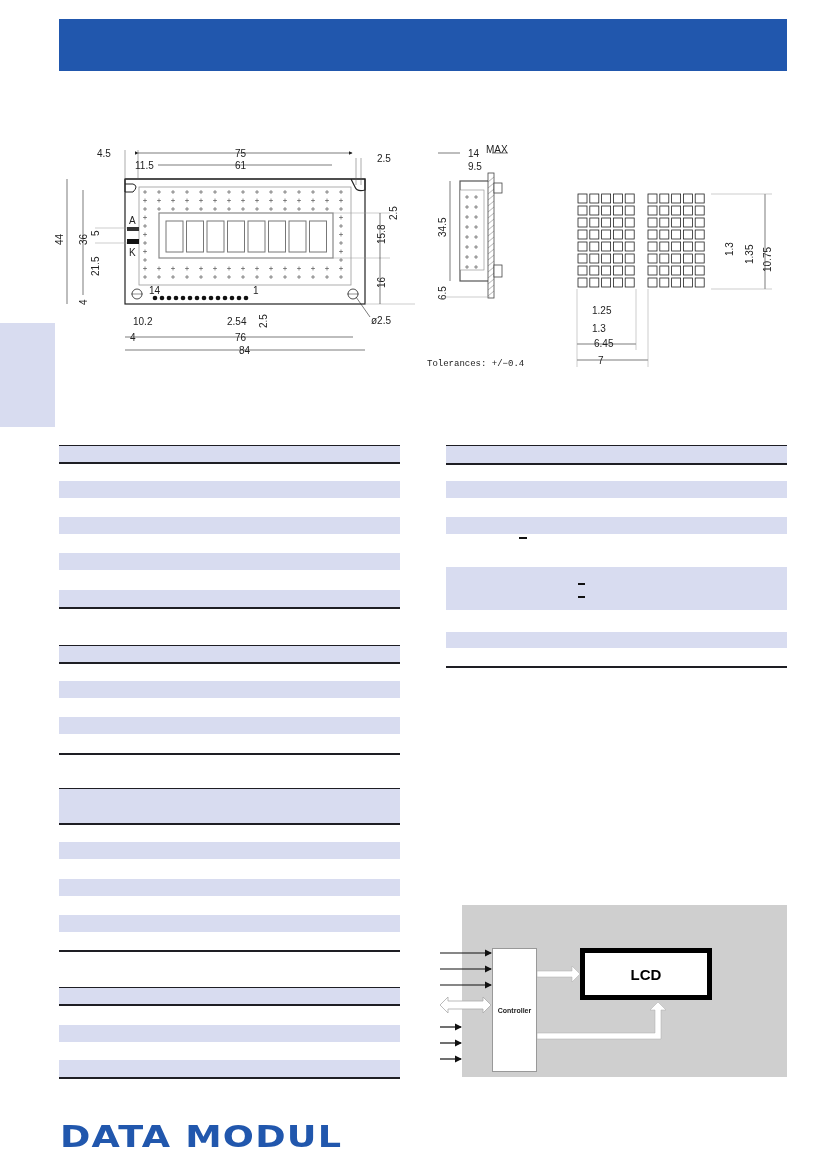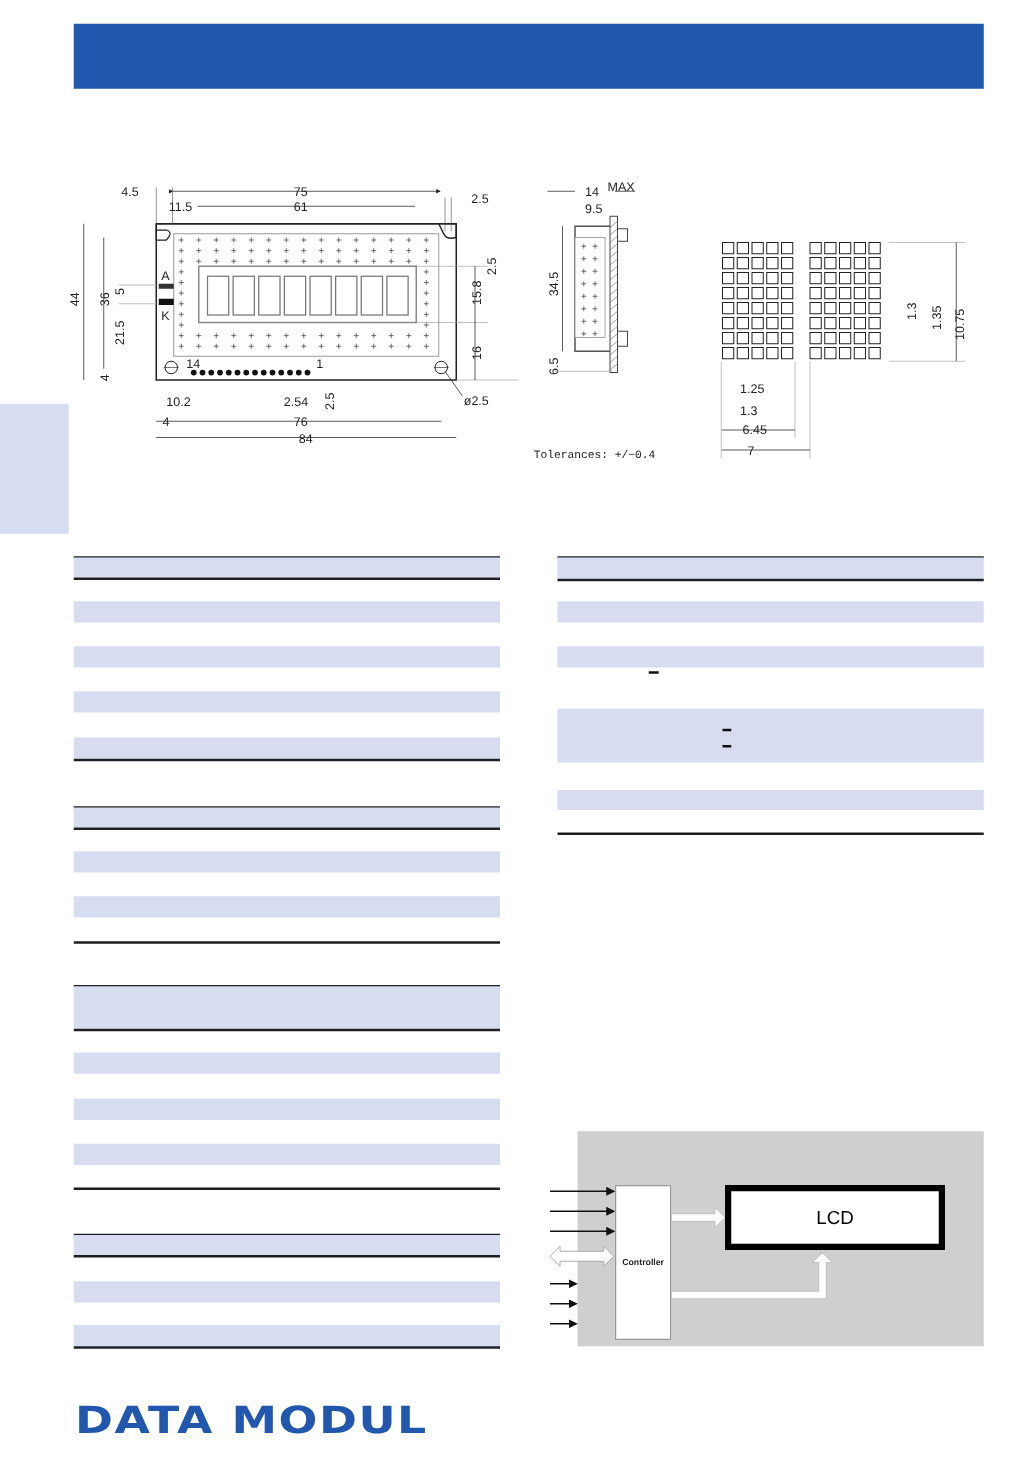--- a/index.html
+++ b/index.html
@@ -9,21 +9,21 @@
   .side-tab { left: 0; top: 323px; width: 55px; height: 104px; background: #d8dcf0; }
   .drawing svg { display: block; }
   .dim { font-family: "Liberation Sans", sans-serif; font-size: 10px; fill: #222; }
   .tol { font-family: "Liberation Mono", monospace; font-size: 9px; color: #222; left: 427px; top: 359px; white-space: nowrap; }
   .tbl { position: absolute; }
   .band { position: absolute; left: 0; right: 0; background: #d8dcf0; }
   .rule { position: absolute; left: 0; right: 0; height: 1.5px; background: #1e1e24; }
   .overline { position: absolute; height: 1.5px; background: #111; }
   .block { left: 462px; top: 905px; width: 325px; height: 172px; background: #cfcfcf; }
   .ctrl { position: absolute; left: 492px; top: 948px; width: 45px; height: 124px; background: #fff; border: 0.5px solid #999; box-sizing: border-box; display: flex; align-items: center; justify-content: center; font-size: 7px; font-weight: bold; color: #222; }
-  .lcd { position: absolute; left: 580px; top: 948px; width: 176px; height: 52px; background: #fff; border: 5px solid #000; box-sizing: border-box; display: flex; align-items: center; justify-content: center; font-size: 15px; font-weight: normal; color: #000; }
+  .lcd { position: absolute; left: 580px; top: 948px; width: 132px; height: 52px; background: #fff; border: 5px solid #000; box-sizing: border-box; display: flex; align-items: center; justify-content: center; font-size: 15px; font-weight: bold; color: #000; }
   .logo { left: 60px; top: 1122px; font-family: "DejaVu Sans", sans-serif; font-weight: bold; font-size: 30px; color: #2157ad; letter-spacing: 1px; transform: scaleX(1.22); transform-origin: left center; white-space: nowrap; line-height: 1; }
 </style>
 </head>
 <body>
 
 <div class="abs header-bar"></div>
 
 <div class="abs side-tab"></div>
 
 <div class="abs drawing" style="left:55px; top:140px;">

